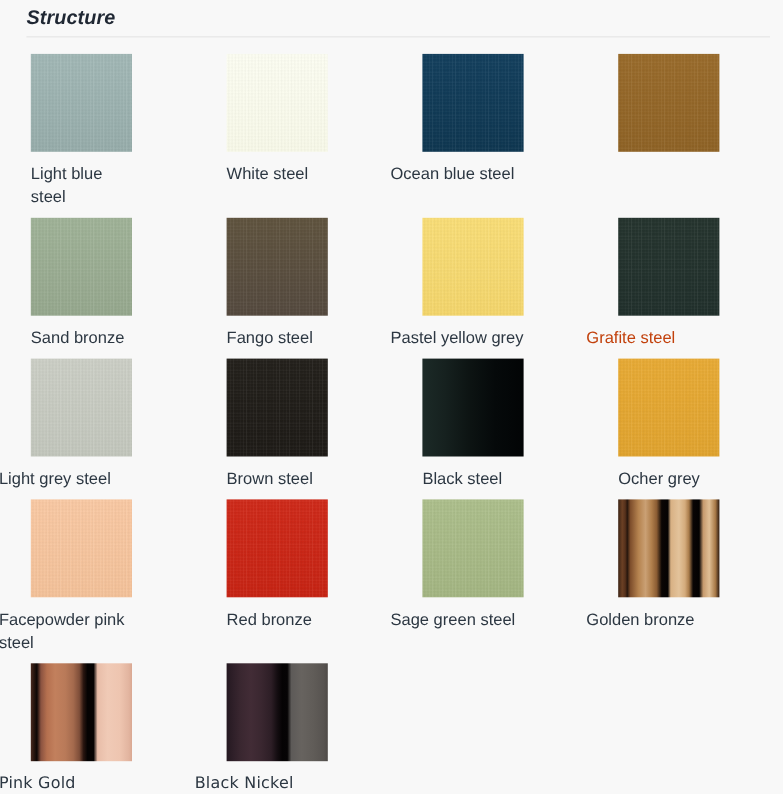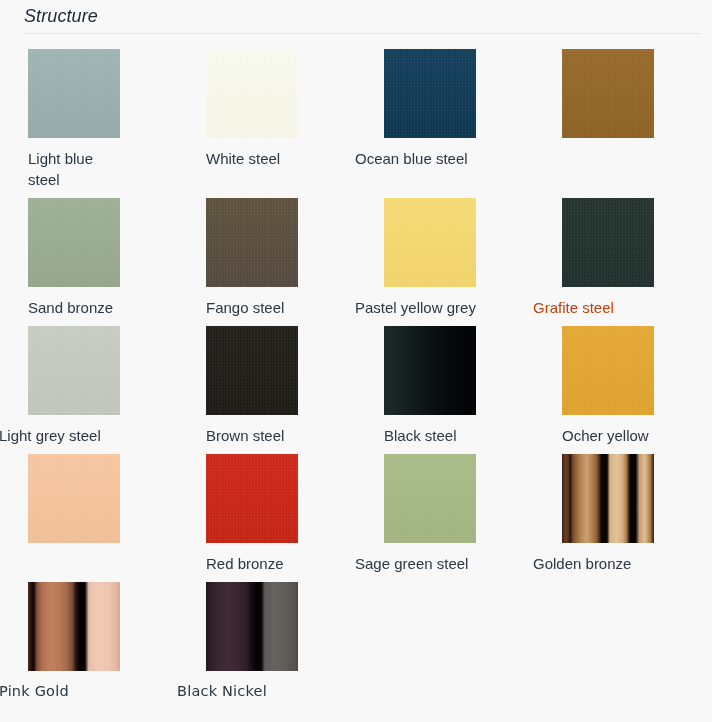--- a/index.html
+++ b/index.html
@@ -28,21 +28,21 @@
     left: 0;
     top: 0;
     width: 712px;
     height: 40px;
   }
   .section-title {
     position: absolute;
     left: 24px;
     top: 6px;
     font-size: 18px;
-    font-weight: normal;
+    font-weight: bold;
     font-style: italic;
     color: #1f2733;
     letter-spacing: 0.1px;
     white-space: nowrap;
   }
   .section-rule {
     position: absolute;
     left: 24px;
     top: 33px;
     width: 676px;
@@ -167,27 +167,28 @@
       <div class="swatch-cell">
         <div class="swatch-chip" style="background: linear-gradient(rgb(36, 33, 28) 0%, rgb(30, 27, 23) 100%);"></div>
         <div class="swatch-label" style="color: rgb(44, 55, 66);">Brown steel</div>
       </div>
       <div class="swatch-cell">
         <div class="swatch-chip metal" style="background: linear-gradient(90deg, rgb(28, 42, 39) 0%, rgb(22, 33, 31) 22%, rgb(12, 19, 18) 48%, rgb(5, 9, 10) 72%, rgb(2, 4, 5) 100%);"></div>
         <div class="swatch-label" style="color: rgb(44, 55, 66);">Black steel</div>
       </div>
       <div class="swatch-cell">
         <div class="swatch-chip" style="background: linear-gradient(rgb(232, 171, 54) 0%, rgb(225, 164, 47) 100%);"></div>
-        <div class="swatch-label" style="color: rgb(44, 55, 66);">Ocher yellow</div>
+        <div class="swatch-label" style="color: rgb(44, 55, 66);">Ocher grey</div>
       </div>
     </div>
 
     <div class="swatch-row">
       <div class="swatch-cell r4">
         <div class="swatch-chip" style="background: linear-gradient(rgb(249, 201, 164) 0%, rgb(244, 194, 154) 100%);"></div>
+        <div class="swatch-label wide" style="color: rgb(44, 55, 66);">Facepowder pink steel</div>
       </div>
       <div class="swatch-cell r4">
         <div class="swatch-chip" style="background: linear-gradient(rgb(207, 42, 26) 0%, rgb(199, 36, 20) 100%);"></div>
         <div class="swatch-label" style="color: rgb(44, 55, 66);">Red bronze</div>
       </div>
       <div class="swatch-cell r4">
         <div class="swatch-chip" style="background: linear-gradient(rgb(173, 191, 140) 0%, rgb(164, 182, 131) 100%);"></div>
         <div class="swatch-label wide" style="color: rgb(44, 55, 66);">Sage green steel</div>
       </div>
       <div class="swatch-cell r4">

